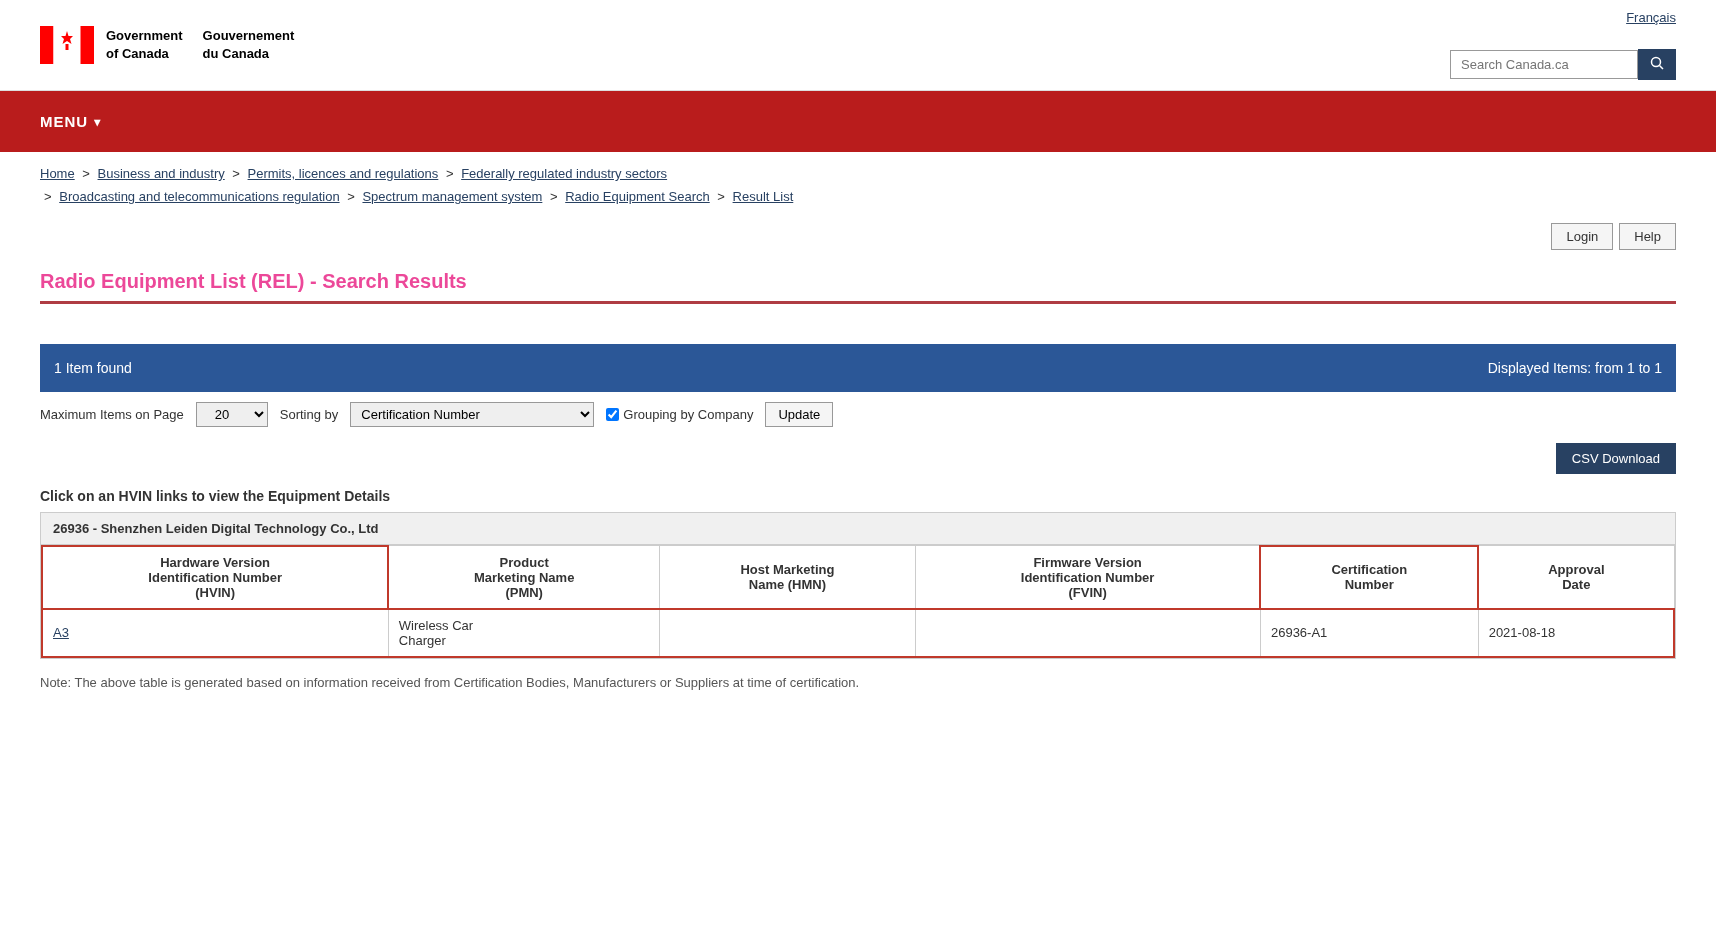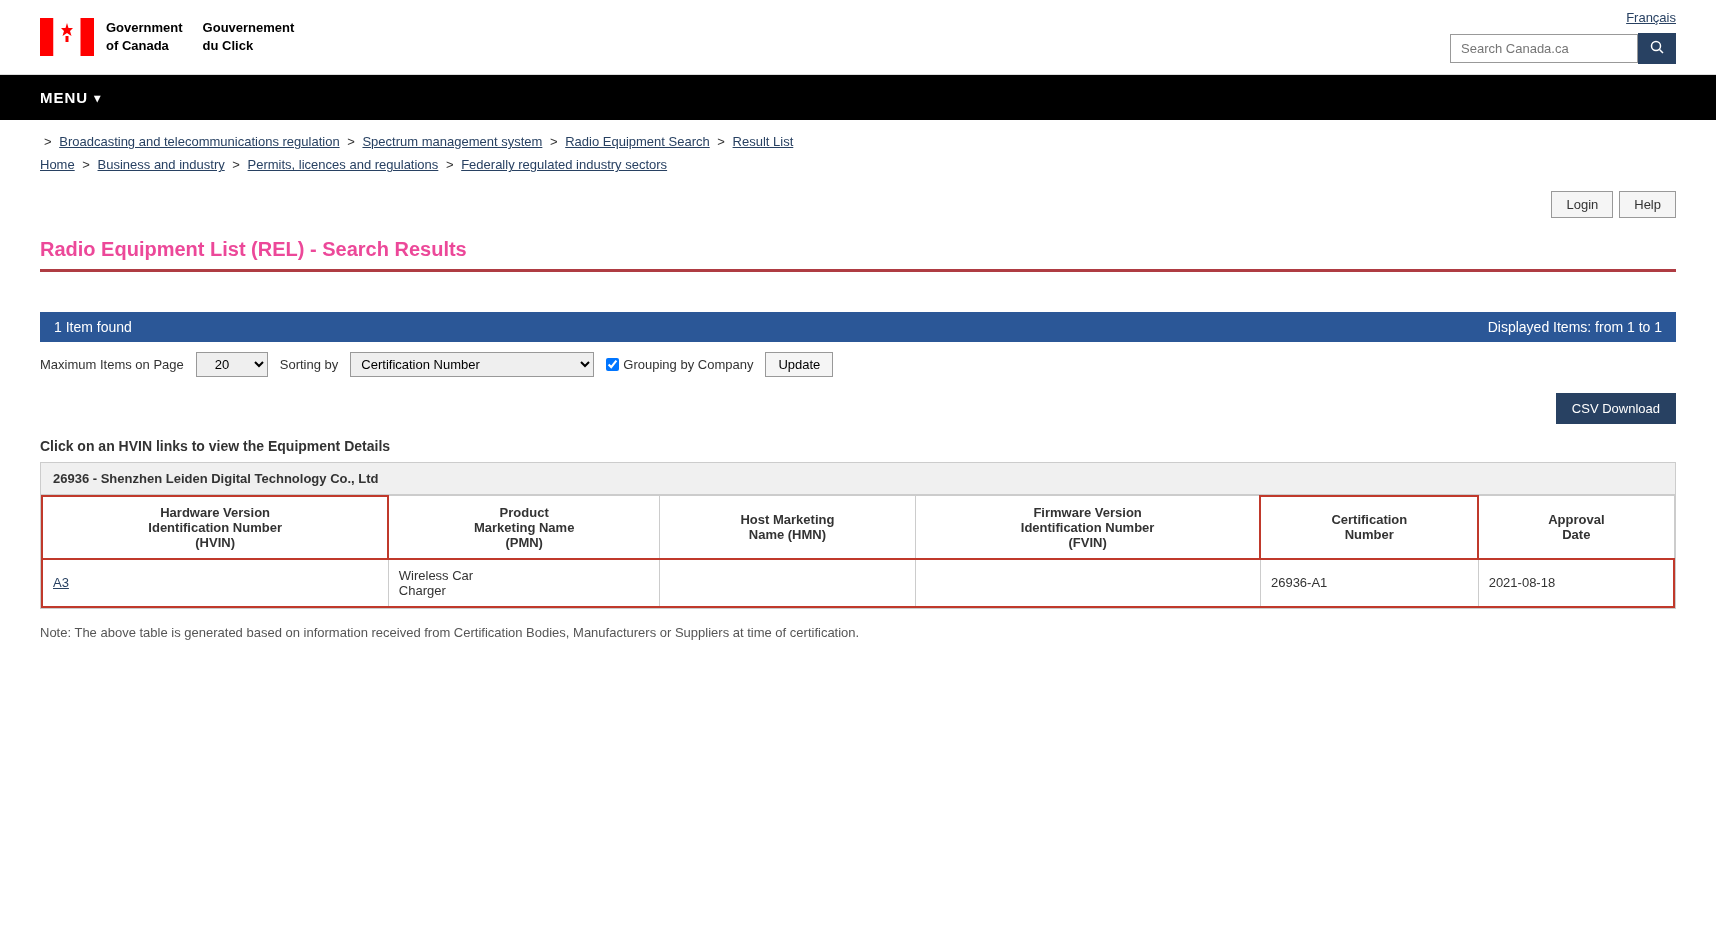--- a/index.html
+++ b/index.html
@@ -29,21 +29,21 @@
     .gov-text-col {
       font-size: 13px;
       line-height: 1.4;
       font-weight: bold;
       color: #000;
     }
     .header-right {
       display: flex;
       flex-direction: column;
       align-items: flex-end;
-      gap: 8px;
+      gap: 24px;
     }
     .francais-link {
       color: #284162;
       text-decoration: underline;
       font-size: 13px;
       cursor: pointer;
     }
     .search-bar {
       display: flex;
       align-items: center;
@@ -59,22 +59,22 @@
       background: #284162;
       border: none;
       padding: 7px 12px;
       cursor: pointer;
       color: #fff;
       font-size: 14px;
     }
 
     
     .nav-bar {
-      background: #000000;
-      padding: 0 40px;
+      background: #b91c1c;
+      padding: 8px 40px;
     }
     .menu-btn {
       background: none;
       border: none;
       color: #fff;
       font-size: 15px;
       font-weight: bold;
       padding: 14px 0;
       cursor: pointer;
       display: flex;
@@ -140,21 +140,21 @@
       padding: 20px 40px;
     }
 
     
     .result-banner {
       background: #2b5797;
       color: #fff;
       display: flex;
       justify-content: space-between;
       align-items: center;
-      padding: 7px 14px;
+      padding: 16px 14px;
       font-size: 14px;
     }
 
     
     .controls-row {
       display: flex;
       align-items: center;
       gap: 12px;
       padding: 10px 0;
       font-size: 13px;
@@ -280,21 +280,21 @@
       <polygon points="27,5 28.5,10 33,10 30,13 31.5,18 27,15 22.5,18 24,13 21,10 25.5,10" fill="#FF0000"></polygon>
       <rect x="25.5" y="18" width="3" height="6" fill="#FF0000"></rect>
     </svg>
     <div class="gov-text">
       <div class="gov-text-col">
         <div>Government</div>
         <div>of Canada</div>
       </div>
       <div class="gov-text-col">
         <div>Gouvernement</div>
-        <div>du Click</div>
+        <div>du Canada</div>
       </div>
     </div>
   </div>
   <div class="header-right">
     <a class="francais-link">Français</a>
     <div class="search-bar">
       <input class="search-input" type="text" placeholder="Search Canada.ca" style="">
       <button class="search-button">
         <svg width="14" height="14" viewBox="0 0 14 14">
           <circle cx="6" cy="6" r="4.5" stroke="#fff" stroke-width="1.5" fill="none"></circle>
@@ -307,37 +307,37 @@
 
 <div class="nav-bar">
   <button class="menu-btn">
     <span>MENU</span>
     <span class="menu-arrow">▾</span>
   </button>
 </div>
 
 <div class="breadcrumb-area">
   <div>
+    <a>Home</a>
+    <span> &gt; </span>
+    <a>Business and industry</a>
+    <span> &gt; </span>
+    <a>Permits, licences and regulations</a>
+    <span> &gt; </span>
+    <a>Federally regulated industry sectors</a>
+  </div>
+  <div>
     <span> &gt; </span>
     <a>Broadcasting and telecommunications regulation</a>
     <span> &gt; </span>
     <a>Spectrum management system</a>
     <span> &gt; </span>
     <a>Radio Equipment Search</a>
     <span> &gt; </span>
     <a>Result List</a>
-  </div>
-  <div>
-    <a>Home</a>
-    <span> &gt; </span>
-    <a>Business and industry</a>
-    <span> &gt; </span>
-    <a>Permits, licences and regulations</a>
-    <span> &gt; </span>
-    <a>Federally regulated industry sectors</a>
   </div>
 </div>
 
 <div class="action-buttons">
   <button class="action-btn">Login</button>
   <button class="action-btn">Help</button>
 </div>
 
 <div class="page-title-area">
   <h1 class="page-title">Radio Equipment List (REL) - Search Results</h1>

